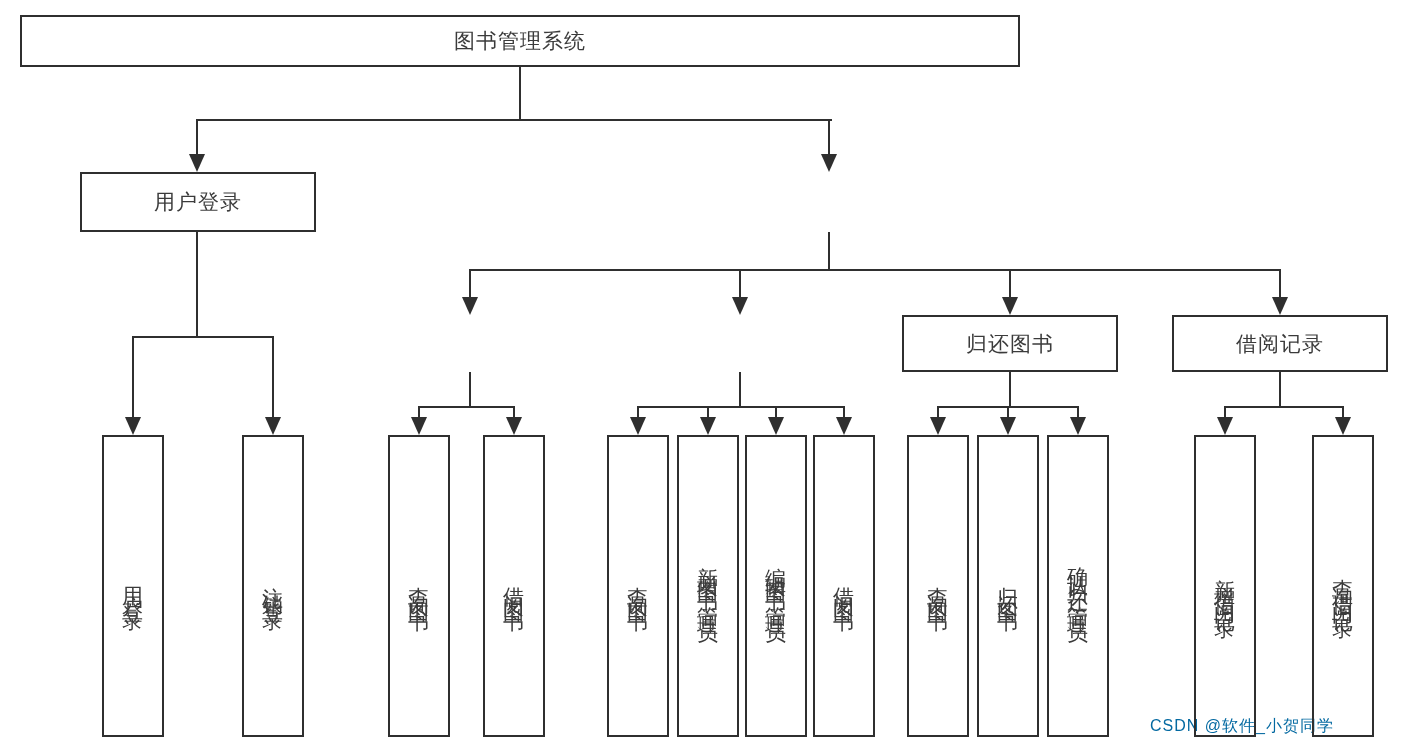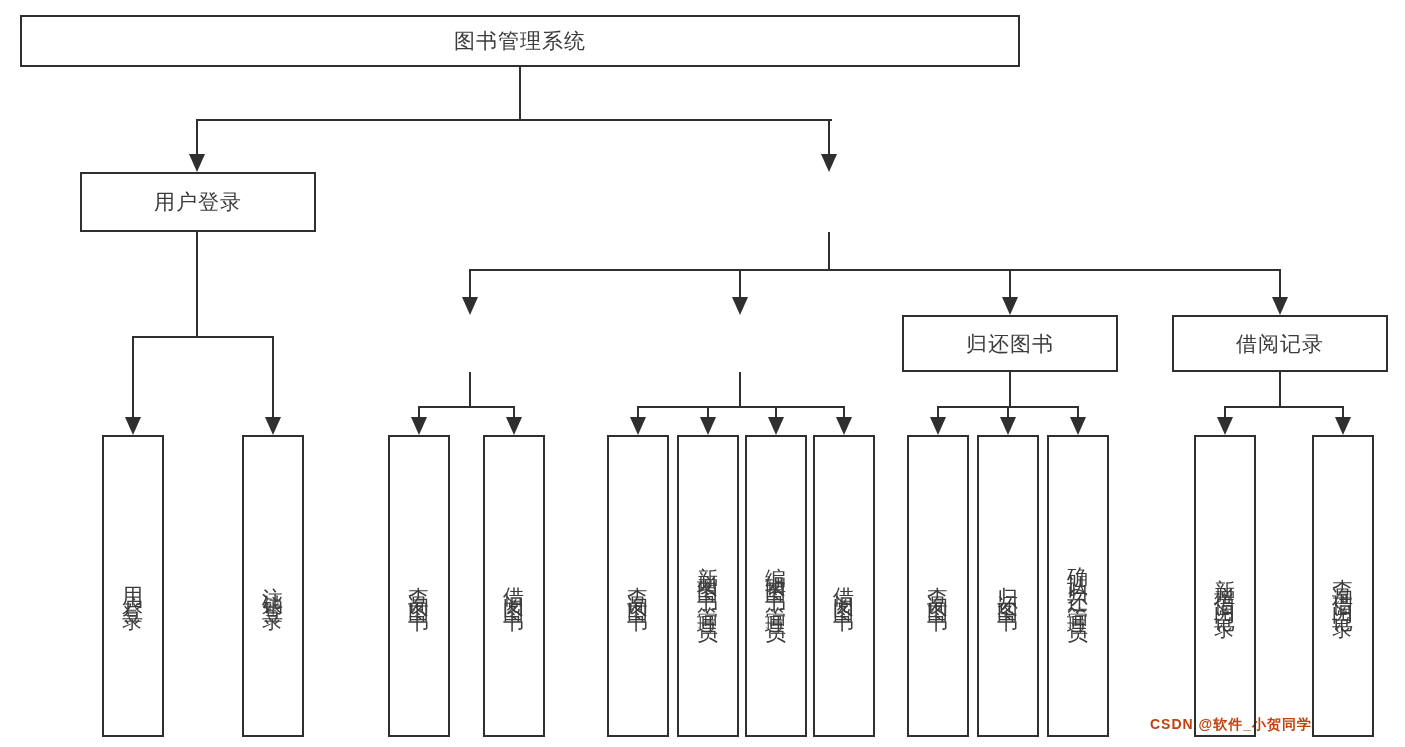--- a/index.html
+++ b/index.html
@@ -63,26 +63,25 @@
     height: 0;
     border-left: 8px solid transparent;
     border-right: 8px solid transparent;
     border-top: 18px solid #2f2f2f;
     z-index: 1;
   }
   .watermark {
     position: absolute;
     left: 1150px;
     top: 716px;
-    font-size: 14px;
-    color: #c2410c;
+    font-size: 16px;
+    color: #0369a1;
     letter-spacing: 1px;
     z-index: 0;
     white-space: nowrap;
-    font-weight: bold;
   }
 </style>
 </head>
 <body>
 
 <div id="canvas">
 
   <div class="watermark">CSDN @软件_小贺同学</div>
 
   <div class="box" style="left:20px; top:15px; width:1000px; height:52px;">

